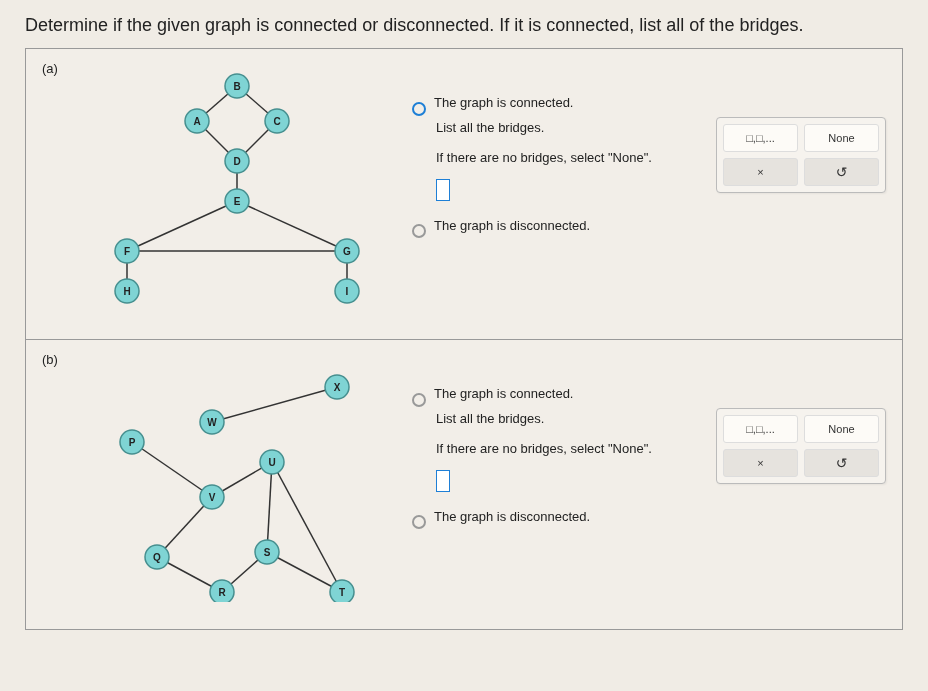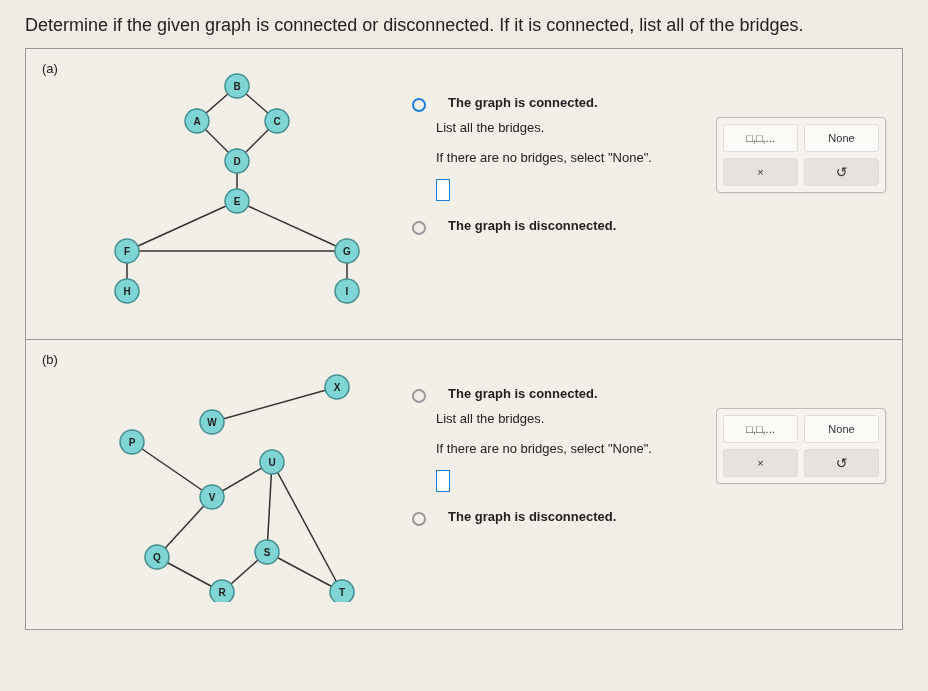--- a/index.html
+++ b/index.html
@@ -61,23 +61,22 @@
   }
   .options {
     flex: 1;
     padding-left: 30px;
     padding-top: 30px;
     font-size: 13px;
     line-height: 1.9;
   }
   .radio-row {
     display: flex;
-    align-items: center;
-    gap: 22px;
-    font-weight: bold;
+    align-items: flex-end;
+    gap: 8px;
   }
   .radio {
     width: 14px;
     height: 14px;
     border-radius: 50%;
     border: 2px solid #999;
     flex-shrink: 0;
     margin-top: 4px;
   }
   .radio.selected {

